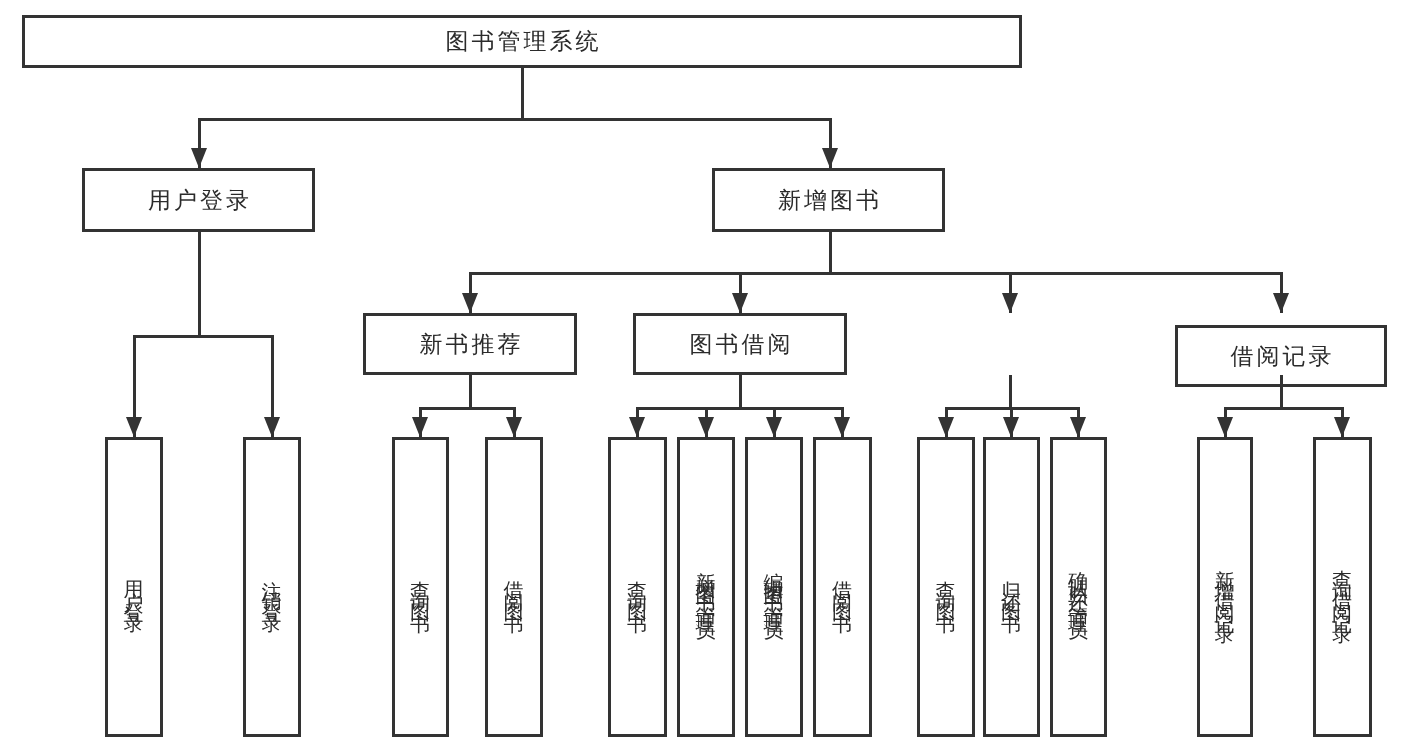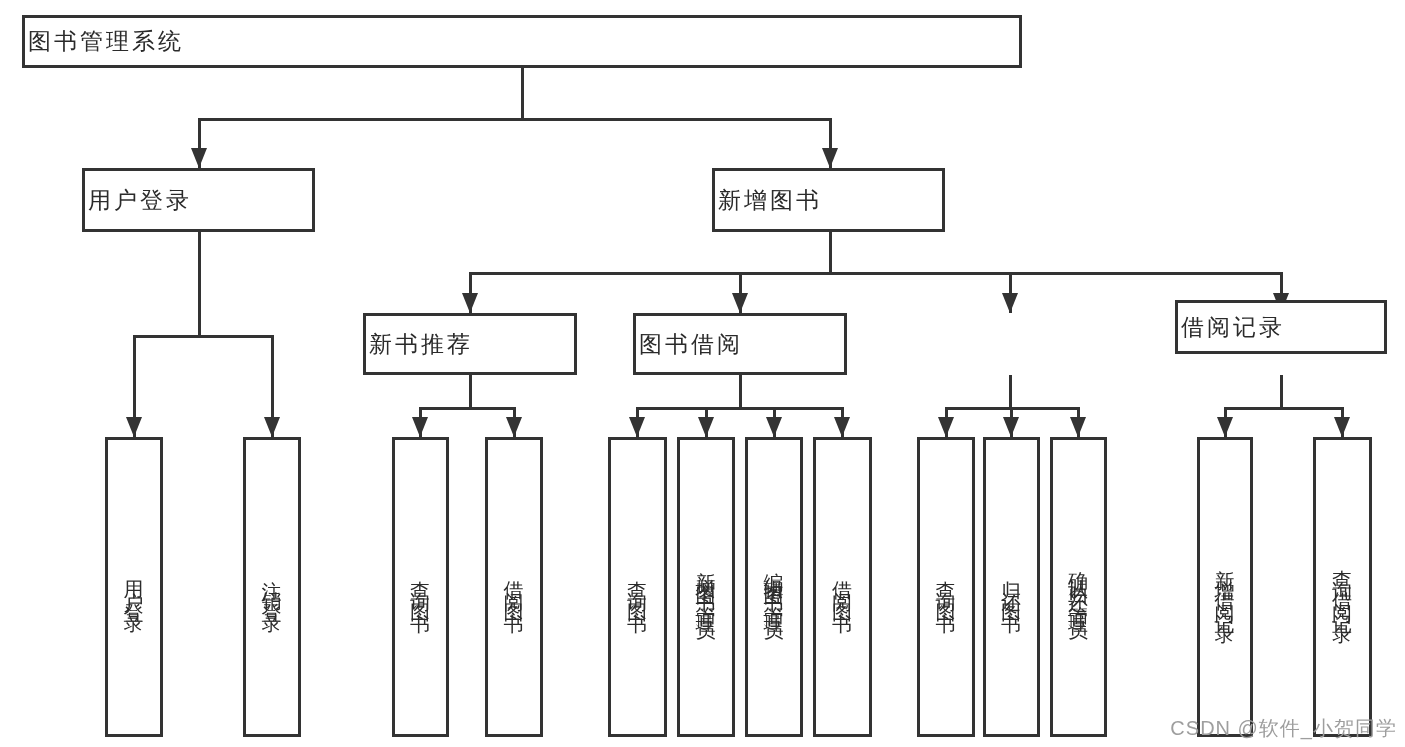--- a/index.html
+++ b/index.html
@@ -8,21 +8,21 @@
     width:1405px;height:747px;
     background:#ffffff;
     font-family:"Liberation Sans","DejaVu Sans",sans-serif;
     overflow:hidden;
   }
   .hbox{
     position:absolute;
     box-sizing:border-box;
     border:3px solid #333333;
     background:#ffffff;
-    display:flex;align-items:center;
+    display:flex;align-items:center;justify-content:center;
     font-size:23px;letter-spacing:3px;color:#2b2b2b;
     text-indent:3px;
   }
   .vbox{
     position:absolute;
     box-sizing:border-box;
     border:3px solid #333333;
     background:#ffffff;
     display:flex;align-items:center;justify-content:center;
   }
@@ -86,21 +86,21 @@
   <div class="arrow" style="left:1002px;top:293px"></div>
   <div class="line" style="left:1280px;top:272px;width:3px;height:41px"></div>
   <div class="arrow" style="left:1273px;top:293px"></div>
 
   <div class="hbox" style="left:633px;top:313px;width:214px;height:62px">
     <span>图书借阅</span>
   </div>
   <div class="hbox" style="left:363px;top:313px;width:214px;height:62px">
     <span>新书推荐</span>
   </div>
-  <div class="hbox" style="left:1175px;top:300px;width:212px;height:54px">
+  <div class="hbox" style="left:1175px;top:325px;width:212px;height:62px">
     <span>借阅记录</span>
   </div>
 
   <div class="line" style="left:469px;top:375px;width:3px;height:32px"></div>
   <div class="line" style="left:419px;top:407px;width:97px;height:3px"></div>
   <div class="line" style="left:419px;top:407px;width:3px;height:30px"></div>
   <div class="arrow" style="left:412px;top:417px"></div>
   <div class="line" style="left:513px;top:407px;width:3px;height:30px"></div>
   <div class="arrow" style="left:506px;top:417px"></div>
 
@@ -168,15 +168,14 @@
     <span class="vtext long">确认归还（管理员）</span>
   </div>
 
   <div class="vbox" style="left:1197px;top:437px;width:56px;height:300px">
     <span class="vtext">新增借阅记录</span>
   </div>
   <div class="vbox" style="left:1313px;top:437px;width:59px;height:300px">
     <span class="vtext">查询借阅记录</span>
   </div>
 
-  <div class="watermark">CSDN @软件_小贺同学</div>
 
 </div>
 
 </body></html>

